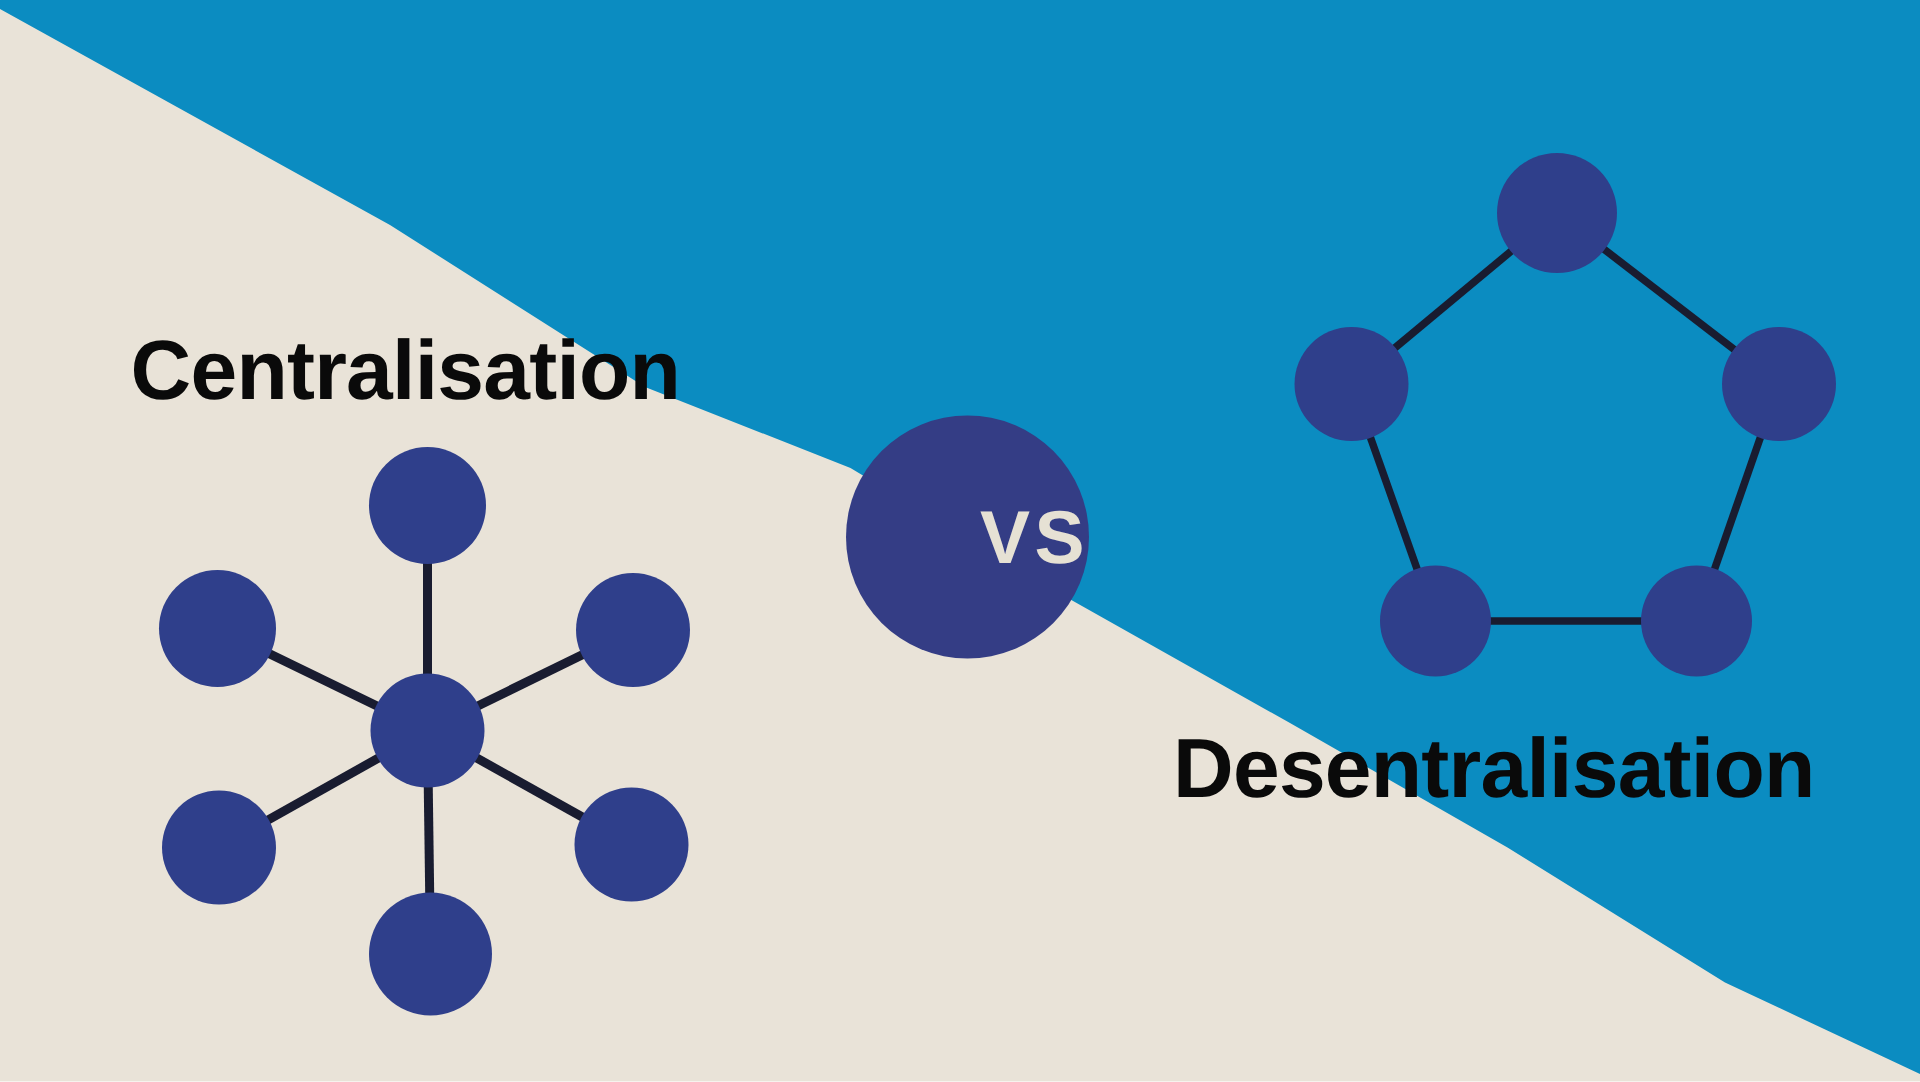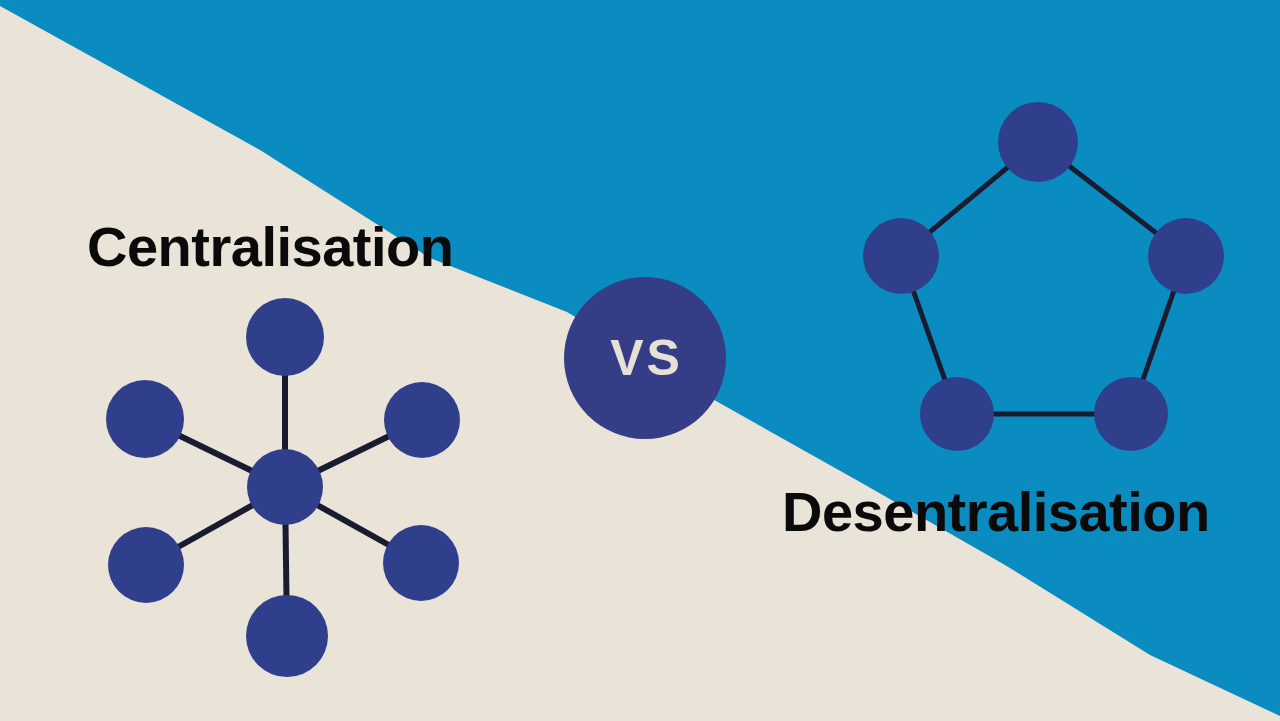--- a/index.html
+++ b/index.html
@@ -42,21 +42,21 @@
   .vs-badge {
     position: absolute;
     left: 564px;
     top: 277px;
     width: 162px;
     height: 162px;
     border-radius: 50%;
     background: var(--vs-circle, #343d85);
     display: flex;
     align-items: center;
-    justify-content: center;
+    justify-content: flex-end;
   }
   .vs-label {
     font-weight: bold;
     font-size: 50px;
     letter-spacing: 3px;
     padding-left: 3px; 
     color: var(--vs-text, #e6e1d4);
   }
 </style>
 </head>

